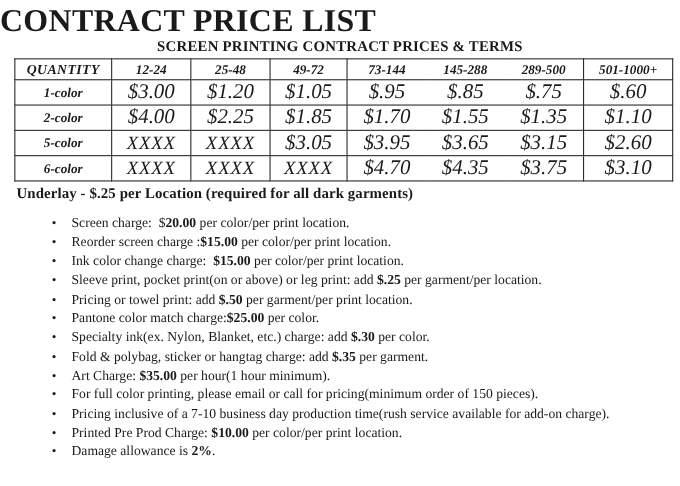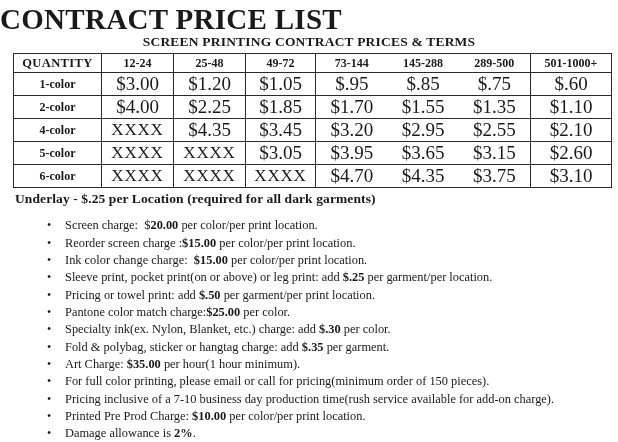--- a/index.html
+++ b/index.html
@@ -30,20 +30,21 @@
     table-layout:fixed;
     width:598px;
     margin:3px 0 0 13px;
   }
   .price-table th, .price-table td {
     border:1.6px solid #2b2b2b;
     text-align:center;
     vertical-align:middle;
     padding:0;
     overflow:hidden;
+    font-style:italic;
   }
   .price-table thead th { font-size:12px; height:18px; font-weight:bold; }
   .price-table th.qty   { font-size:12.5px; letter-spacing:0.4px; }
   .price-table td.lbl   { font-size:12px; font-weight:bold; }
   .price-table td.price { font-size:19px; height:18.5px; font-weight:normal; }
   .price-table td.xxxx  { font-size:17px; letter-spacing:0.8px; }
   
   .price-table .bh { border-right-style:hidden; }
   .underlay {
     font-weight:bold;
@@ -114,30 +115,20 @@
       <td class="lbl">2-color</td>
       <td class="price">$4.00</td>
       <td class="price">$2.25</td>
       <td class="price">$1.85</td>
       <td class="price bh">$1.70</td>
       <td class="price bh">$1.55</td>
       <td class="price">$1.35</td>
       <td class="price">$1.10</td>
     </tr>
     <tr>
-      <td class="lbl">4-color</td>
-      <td class="price xxxx">XXXX</td>
-      <td class="price">$4.35</td>
-      <td class="price">$3.45</td>
-      <td class="price bh">$3.20</td>
-      <td class="price bh">$2.95</td>
-      <td class="price">$2.55</td>
-      <td class="price">$2.10</td>
-    </tr>
-    <tr>
       <td class="lbl">5-color</td>
       <td class="price xxxx">XXXX</td>
       <td class="price xxxx">XXXX</td>
       <td class="price">$3.05</td>
       <td class="price bh">$3.95</td>
       <td class="price bh">$3.65</td>
       <td class="price">$3.15</td>
       <td class="price">$2.60</td>
     </tr>
     <tr>

